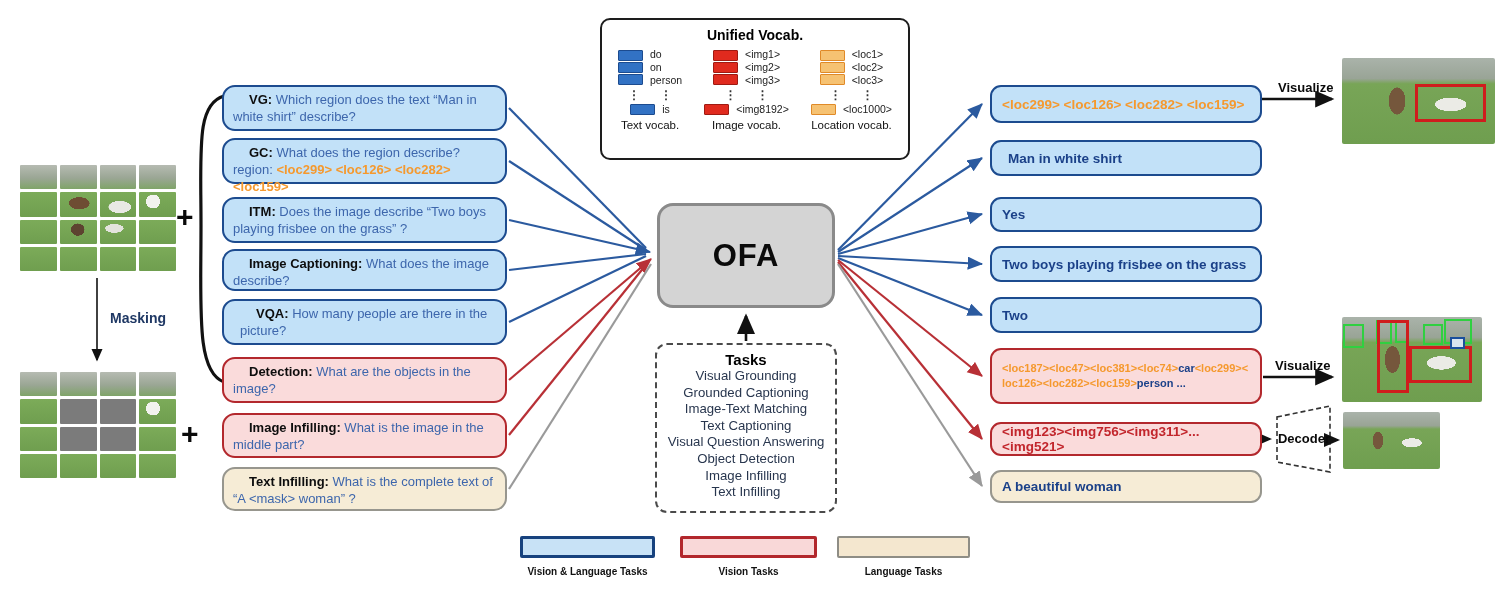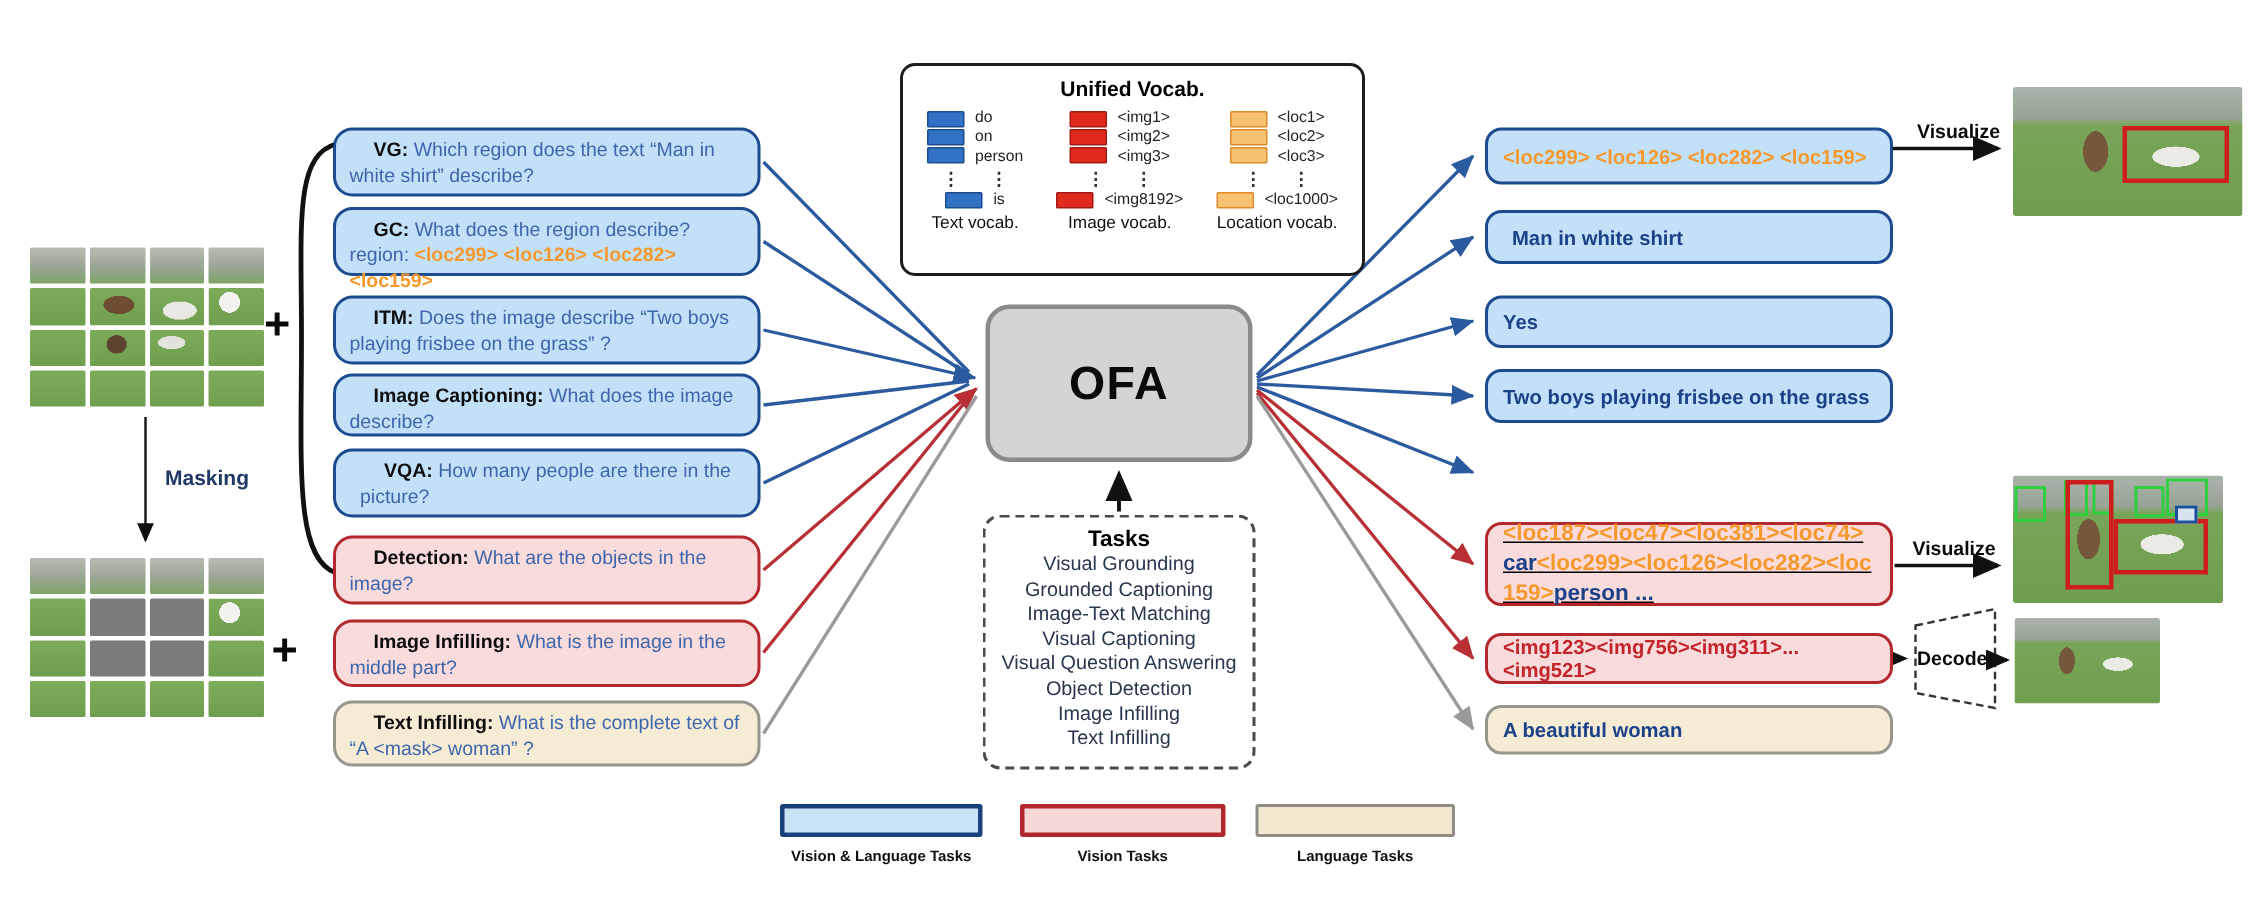--- a/index.html
+++ b/index.html
@@ -32,24 +32,24 @@
   .pbox{left:222px;width:285px;border-radius:13px;border:2.5px solid;padding:4px 9px;font-size:13px;line-height:1.32;z-index:2;}
   .obox{left:990px;width:272px;border-radius:11px;border:2.5px solid;padding:3px 10px;display:flex;align-items:center;z-index:2;font-weight:700;font-size:13.5px;}
   .vl{background:#c2e1f8;border-color:#1c4b8f;}
   .v{background:#fadbdb;border-color:#b3282d;}
   .l{background:#f6ecd6;border-color:#97968e;}
   .plabel{font-weight:700;color:#0d0d0d;margin-left:16px;}
   .q{color:#3d66ac;}
   .tok{color:#f5992e;font-weight:700;}
   .ans{color:#1b4189;}
   .rtok{color:#c2262c;}
-  .wrapall{display:block;word-break:break-all;line-height:1.35;font-size:15px;text-decoration:underline;}
-
-  
-  .vocab{left:600px;top:18px;width:310px;height:142px;border:2px solid #1d1d1d;border-radius:10px;background:#fff;z-index:2;margin-top:24px;}
+  .wrapall{display:block;word-break:break-all;line-height:1.35;font-size:11px;}
+
+  
+  .vocab{left:600px;top:18px;width:310px;height:142px;border:2px solid #1d1d1d;border-radius:10px;background:#fff;z-index:2;}
   .vtitle{text-align:center;font-weight:700;font-size:14px;color:#000;margin-top:7px;}
   .vbody{display:flex;justify-content:space-between;padding:5px 16px 0 16px;}
   .vcol{display:flex;flex-direction:column;align-items:center;}
   .vrow{display:flex;align-items:center;gap:7px;}
   .vcells{display:flex;flex-direction:column;gap:1px;}
   .vcell{width:25px;height:11px;border:1.5px solid;border-radius:1px;box-sizing:border-box;}
   .cblue{background:#3272c4;border-color:#1c4b8f;}
   .cred{background:#e02a1e;border-color:#9f1a12;}
   .cora{background:#f6c272;border-color:#e08a28;}
   .vtoks{display:flex;flex-direction:column;font-size:10.5px;line-height:13px;color:#222;}
@@ -276,38 +276,41 @@
       </div>
     </div>
   </div>
 
   <div class="abs ofa">OFA</div>
   <div class="abs tasks">
     <div class="ttitle">Tasks</div>
     <div class="titem">Visual Grounding</div>
     <div class="titem">Grounded Captioning</div>
     <div class="titem">Image-Text Matching</div>
-    <div class="titem">Visual Captioning</div>
+    <div class="titem">Text Captioning</div>
     <div class="titem">Visual Question Answering</div>
     <div class="titem">Object Detection</div>
     <div class="titem">Image Infilling</div>
     <div class="titem">Text Infilling</div>
   </div>
 
   <div class="abs obox vl" style="top:85px;height:38px;">
     <span class="tok">&lt;loc299&gt; &lt;loc126&gt; &lt;loc282&gt; &lt;loc159&gt;</span>
   </div>
   <div class="abs obox vl" style="top:140px;height:36px;padding-left:16px;">
     <span class="ans">Man in white shirt</span>
   </div>
   <div class="abs obox vl" style="top:197px;height:35px;">
     <span class="ans">Yes</span>
   </div>
   <div class="abs obox vl" style="top:246px;height:36px;">
     <span class="ans">Two boys playing frisbee on the grass</span>
+  </div>
+  <div class="abs obox vl" style="top:297px;height:36px;">
+    <span class="ans">Two</span>
   </div>
   <div class="abs obox v" style="top:348px;height:56px;">
     <span class="wrapall"><span class="tok">&lt;loc187&gt;&lt;loc47&gt;&lt;loc381&gt;&lt;loc74&gt;</span><span class="ans">car</span><span class="tok">&lt;loc299&gt;&lt;loc126&gt;&lt;loc282&gt;&lt;loc159&gt;</span><span class="ans">person</span><span class="ans"> ...</span></span>
   </div>
   <div class="abs obox v" style="top:422px;height:34px;">
     <span class="rtok">&lt;img123&gt;&lt;img756&gt;&lt;img311&gt;...&lt;img521&gt;</span>
   </div>
   <div class="abs obox l" style="top:470px;height:33px;">
     <span class="ans">A beautiful woman</span>
   </div>

